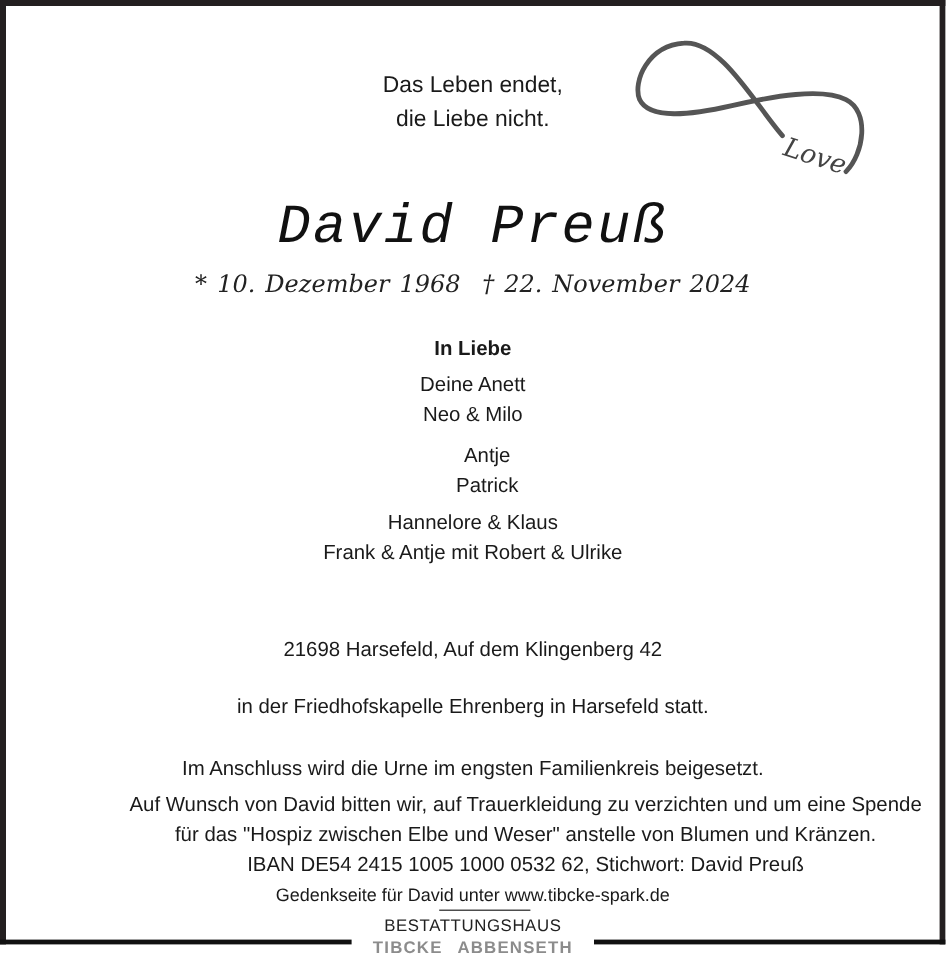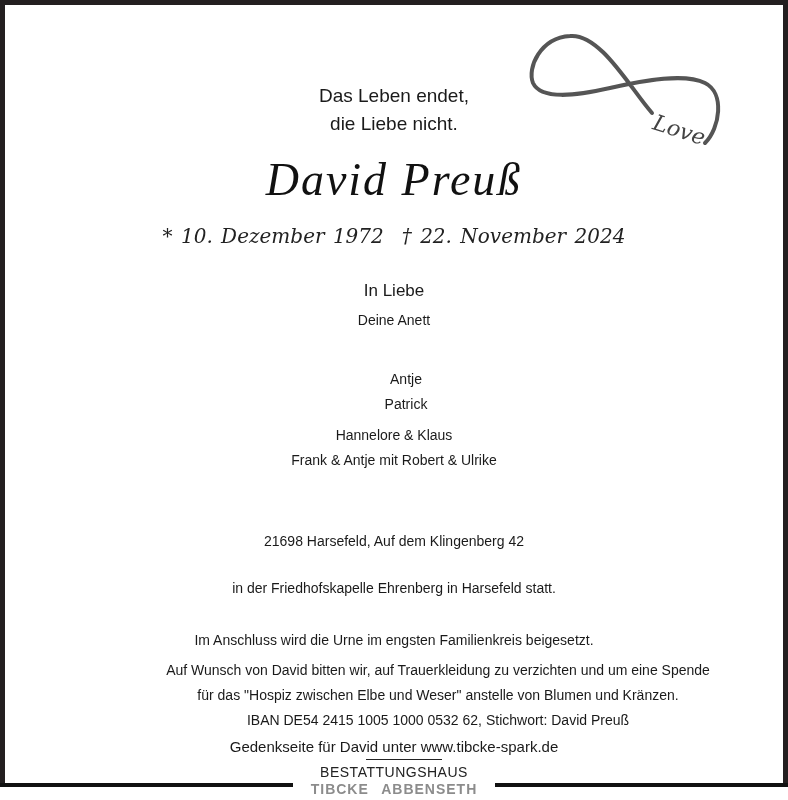--- a/index.html
+++ b/index.html
@@ -6,30 +6,30 @@
   body { width: 788px; height: 800px; position: relative; overflow: hidden; font-family: "Liberation Sans", "DejaVu Sans", sans-serif; color: #1a1a1a; }
 
   .frame-top { position: absolute; left: 0; top: 0; width: 788px; height: 5px; background: #231f20; }
   .frame-left { position: absolute; left: 0; top: 0; width: 5px; height: 787px; background: #231f20; }
   .frame-right { position: absolute; right: 0; top: 0; width: 5px; height: 787px; background: #231f20; }
   .frame-bottom-left { position: absolute; left: 0; top: 783px; width: 293px; height: 4px; background: #111; }
   .frame-bottom-right { position: absolute; left: 495px; top: 783px; width: 293px; height: 4px; background: #111; }
 
   .center { position: absolute; left: 0; width: 788px; text-align: center; }
 
-  .motto { top: 58px; font-size: 19px; line-height: 28px; color: #1a1a1a; margin-top: 24px; }
+  .motto { top: 58px; font-size: 19px; line-height: 28px; color: #1a1a1a; }
 
   .infinity { position: absolute; left: 525px; top: 28px; width: 200px; height: 125px; }
 
-  .name { top: 152px; font-family: Liberation Serif, serif; font-style: italic; font-size: 46px; line-height: 56px; letter-spacing: 2px; color: #111; }
+  .name { top: 162px; font-family: Liberation Mono, monospace; font-style: italic; font-size: 46px; line-height: 56px; letter-spacing: 2px; color: #111; }
   .dates { top: 222px; font-family: "DejaVu Serif", serif; font-style: italic; font-size: 20px; line-height: 28px; color: #222; word-spacing: 2px; }
   .dates .gap { display: inline-block; width: 18px; }
 
-  .block { font-size: 14px; line-height: 25px; color: #1a1a1a; }
-  .inliebe { top: 278px; font-weight: normal; font-size: 17px; }
+  .block { font-size: 17px; line-height: 25px; color: #1a1a1a; }
+  .inliebe { top: 278px; font-weight: bold; font-size: 17px; }
   .grp1 { top: 308px; }
   .grp2 { top: 367px; margin-left: 12px; }
   .grp3 { top: 423px; }
   .addr { top: 529px; }
   .service { top: 576px; }
   .urne { top: 628px; }
   .donation { top: 658px; padding-left: 44px; }
   .memorial { top: 736px; font-size: 15px; line-height: 22px; }
 
   .logo { position: absolute; left: 293px; top: 763px; width: 202px; height: 37px; text-align: center; }
@@ -52,27 +52,28 @@
 </div>
 
 <svg class="infinity" viewBox="0 0 200 125">
   <path d="M127 85 C 105 60, 75 5, 45 8 C 15 10, 2 40, 8 55 C 16 72, 50 68, 85 60 C 120 52, 160 45, 180 55 C 200 65, 195 100, 180 115" fill="none" stroke="#555" stroke-width="4" stroke-linecap="round"></path>
   <text x="128" y="108" font-family="DejaVu Serif, serif" font-style="italic" font-size="22" fill="#444" transform="rotate(18 150 100)">Love</text>
 </svg>
 
 <div class="center name">David Preuß</div>
 
 <div class="center dates">
-  <span>* 10. Dezember 1972</span><span class="gap"></span><span>† 22. November 2024</span>
+  <span>* 10. Dezember 1968</span><span class="gap"></span><span>† 22. November 2024</span>
 </div>
 
 <div class="center block inliebe">In Liebe</div>
 
 <div class="center block grp1">
   <div>Deine Anett</div>
+  <div>Neo &amp; Milo</div>
 </div>
 
 <div class="center block grp2">
   <div>Antje</div>
   <div>Patrick</div>
 </div>
 
 <div class="center block grp3">
   <div>Hannelore &amp; Klaus</div>
   <div>Frank &amp; Antje mit Robert &amp; Ulrike</div>

